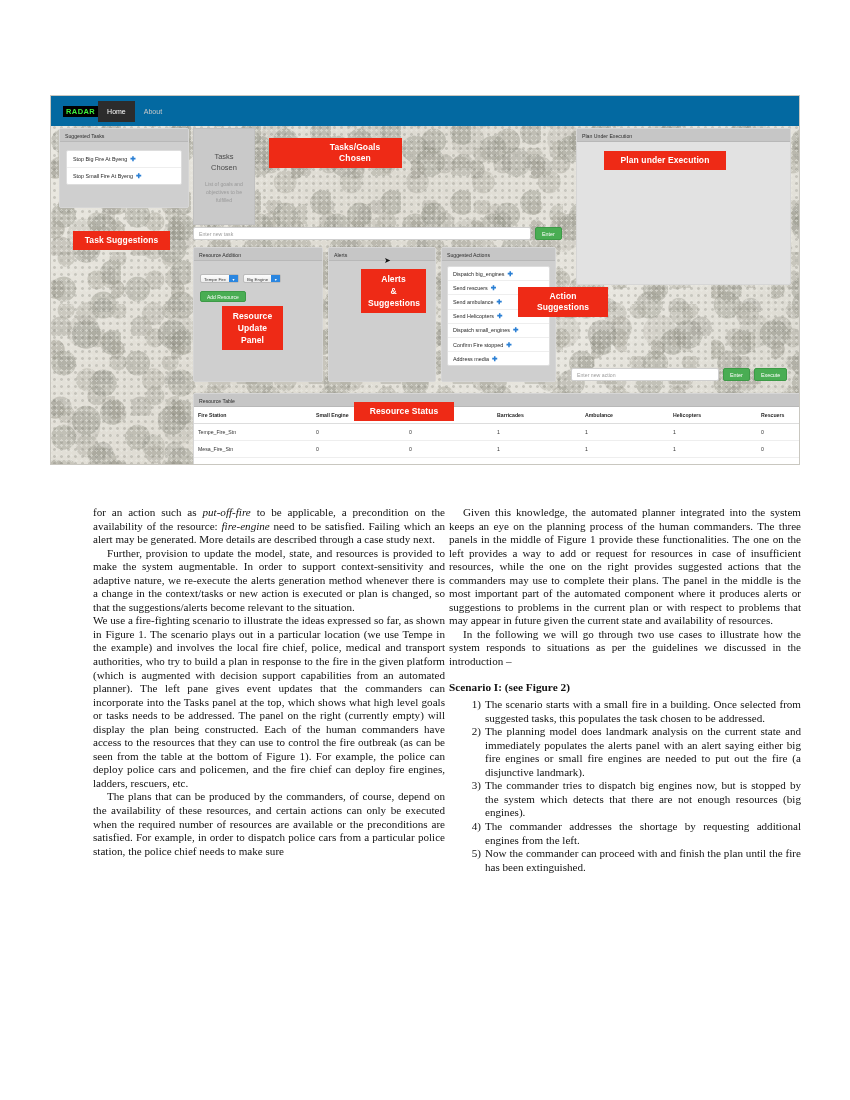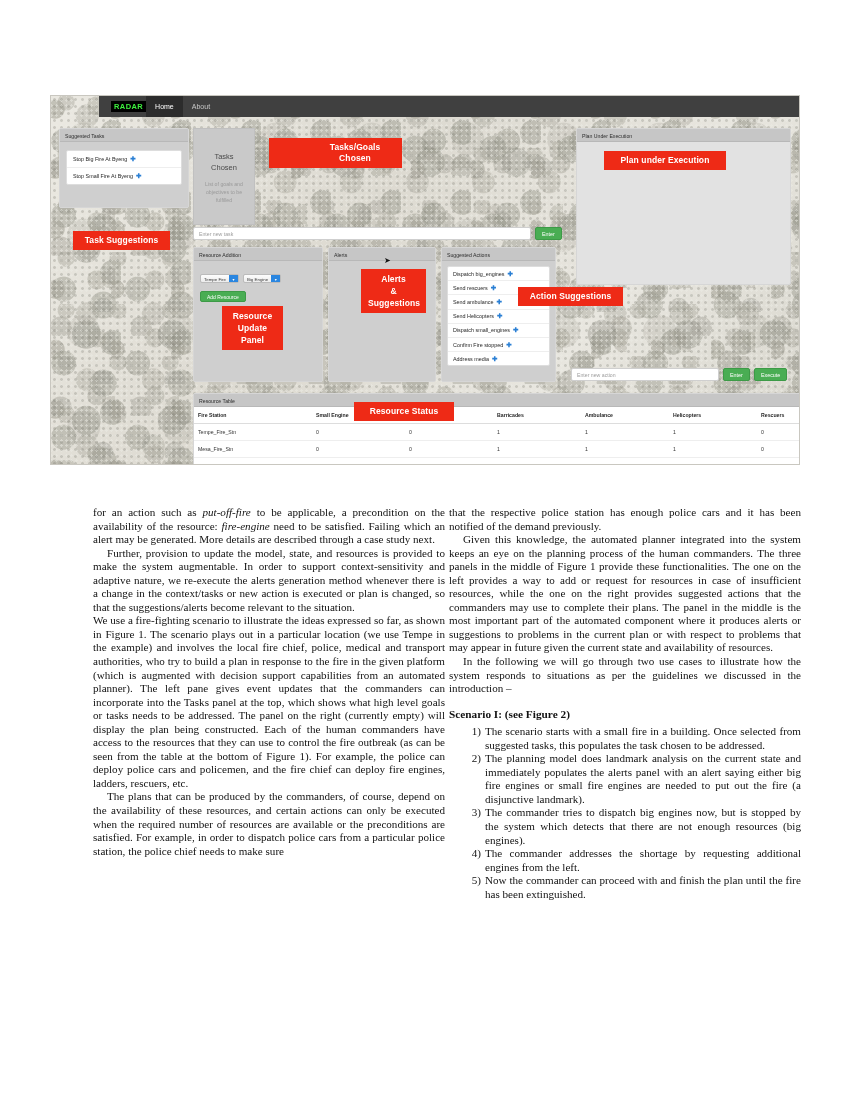--- a/index.html
+++ b/index.html
@@ -64,26 +64,25 @@
       radial-gradient(circle, rgba(235,235,228,.5) 0 1px, transparent 1.4px);
     background-size: 7px 7px, 5px 5px;
     background-position: 0 0, 3px 2px;
   }
 
   
   .navbar {
     position: absolute;
     left: 0; top: 0;
     width: 750px;
-    height: 21px;
-    background: #404040;
+    height: 30px;
+    background: #0369a1;
     display: flex;
     align-items: center;
     z-index: 6;
-    margin-left: 48px;
   }
   .nav-logo {
     margin-left: 12px;
     font-family: "Liberation Sans", sans-serif;
     font-weight: bold;
     font-size: 7.5px;
     letter-spacing: .4px;
     color: #3ef03e;
     background: #000;
     padding: 1px 3px;
@@ -499,34 +498,33 @@
     <div class="annot" style="left:553px; top:55px; width:122px;">Plan under Execution</div>
     <div class="annot" style="left:171px; top:210px; width:61px; line-height:12px;">
       <div>Resource</div>
       <div>Update Panel</div>
     </div>
     <div class="annot" style="left:310px; top:173px; width:65px; line-height:12px;">
       <div>Alerts</div>
       <div>&amp;</div>
       <div>Suggestions</div>
     </div>
-    <div class="annot" style="left:467px; top:191px; width:105px;">Action Suggestions</div>
+    <div class="annot" style="left:467px; top:191px; width:90px;">Action Suggestions</div>
     <div class="annot" style="left:303px; top:306px; width:100px;">Resource Status</div>
   </div>
 
 
   <div class="col left">
     <p class="noindent"><span>for an action such as </span><em>put-off-fire</em><span> to be applicable, a precondition on the availability of the resource: </span><em>fire-engine</em><span> need to be satisfied. Failing which an alert may be generated. More details are described through a case study next.</span></p>
     <p>Further, provision to update the model, state, and resources is provided to make the system augmentable. In order to support context-sensitivity and adaptive nature, we re-execute the alerts generation method whenever there is a change in the context/tasks or new action is executed or plan is changed, so that the suggestions/alerts become relevant to the situation.</p>
     <p class="noindent">We use a fire-fighting scenario to illustrate the ideas expressed so far, as shown in Figure 1. The scenario plays out in a particular location (we use Tempe in the example) and involves the local fire chief, police, medical and transport authorities, who try to build a plan in response to the fire in the given platform (which is augmented with decision support capabilities from an automated planner). The left pane gives event updates that the commanders can incorporate into the Tasks panel at the top, which shows what high level goals or tasks needs to be addressed. The panel on the right (currently empty) will display the plan being constructed. Each of the human commanders have access to the resources that they can use to control the fire outbreak (as can be seen from the table at the bottom of Figure 1). For example, the police can deploy police cars and policemen, and the fire chief can deploy fire engines, ladders, rescuers, etc.</p>
     <p>The plans that can be produced by the commanders, of course, depend on the availability of these resources, and certain actions can only be executed when the required number of resources are available or the preconditions are satisfied. For example, in order to dispatch police cars from a particular police station, the police chief needs to make sure</p>
   </div>
 
   <div class="col right">
-    <p class="noindent">that the respective police station has enough police cars and it has been notified of the demand previously.</p>
     <p>Given this knowledge, the automated planner integrated into the system keeps an eye on the planning process of the human commanders. The three panels in the middle of Figure 1 provide these functionalities. The one on the left provides a way to add or request for resources in case of insufficient resources, while the one on the right provides suggested actions that the commanders may use to complete their plans. The panel in the middle is the most important part of the automated component where it produces alerts or suggestions to problems in the current plan or with respect to problems that may appear in future given the current state and availability of resources.</p>
     <p>In the following we will go through two use cases to illustrate how the system responds to situations as per the guidelines we discussed in the introduction –</p>
     <h3 class="tight">Scenario I: (see Figure 2)</h3>
     <ol class="scenario">
       <li>The scenario starts with a small fire in a building. Once selected from suggested tasks, this populates the task chosen to be addressed.</li>
       <li>The planning model does landmark analysis on the current state and immediately populates the alerts panel with an alert saying either big fire engines or small fire engines are needed to put out the fire (a disjunctive landmark).</li>
       <li>The commander tries to dispatch big engines now, but is stopped by the system which detects that there are not enough resources (big engines).</li>
       <li>The commander addresses the shortage by requesting additional engines from the left.</li>
       <li>Now the commander can proceed with and finish the plan until the fire has been extinguished.</li>
     </ol>

